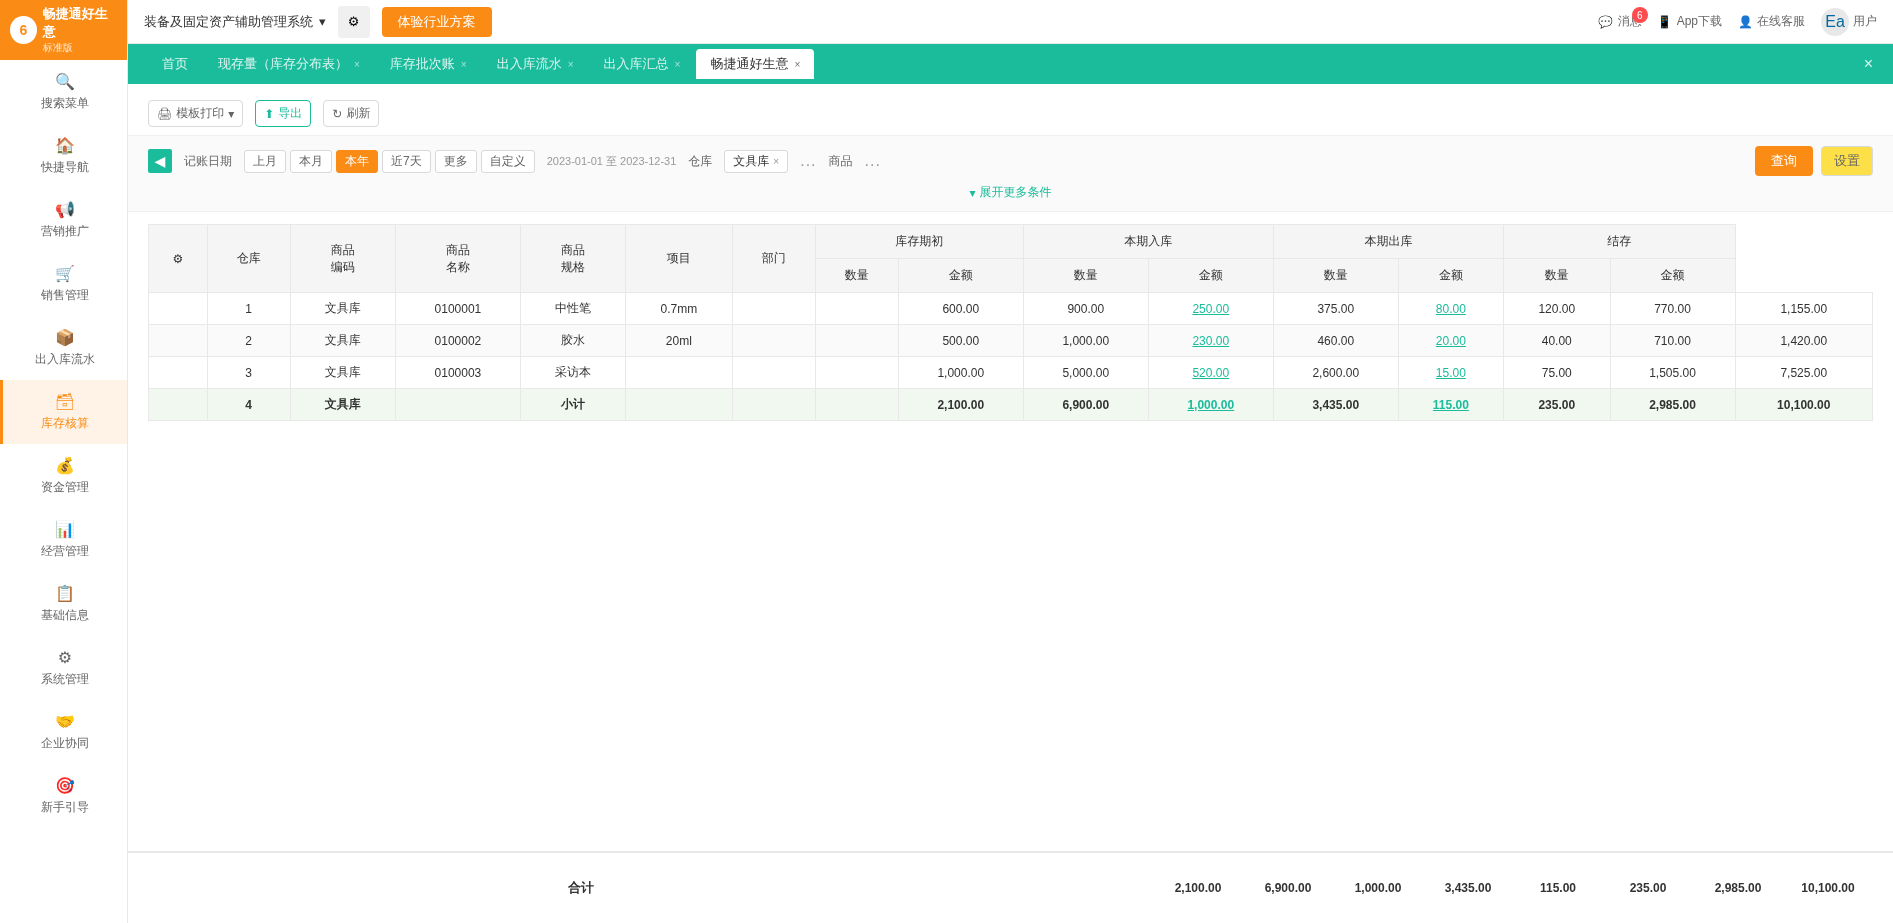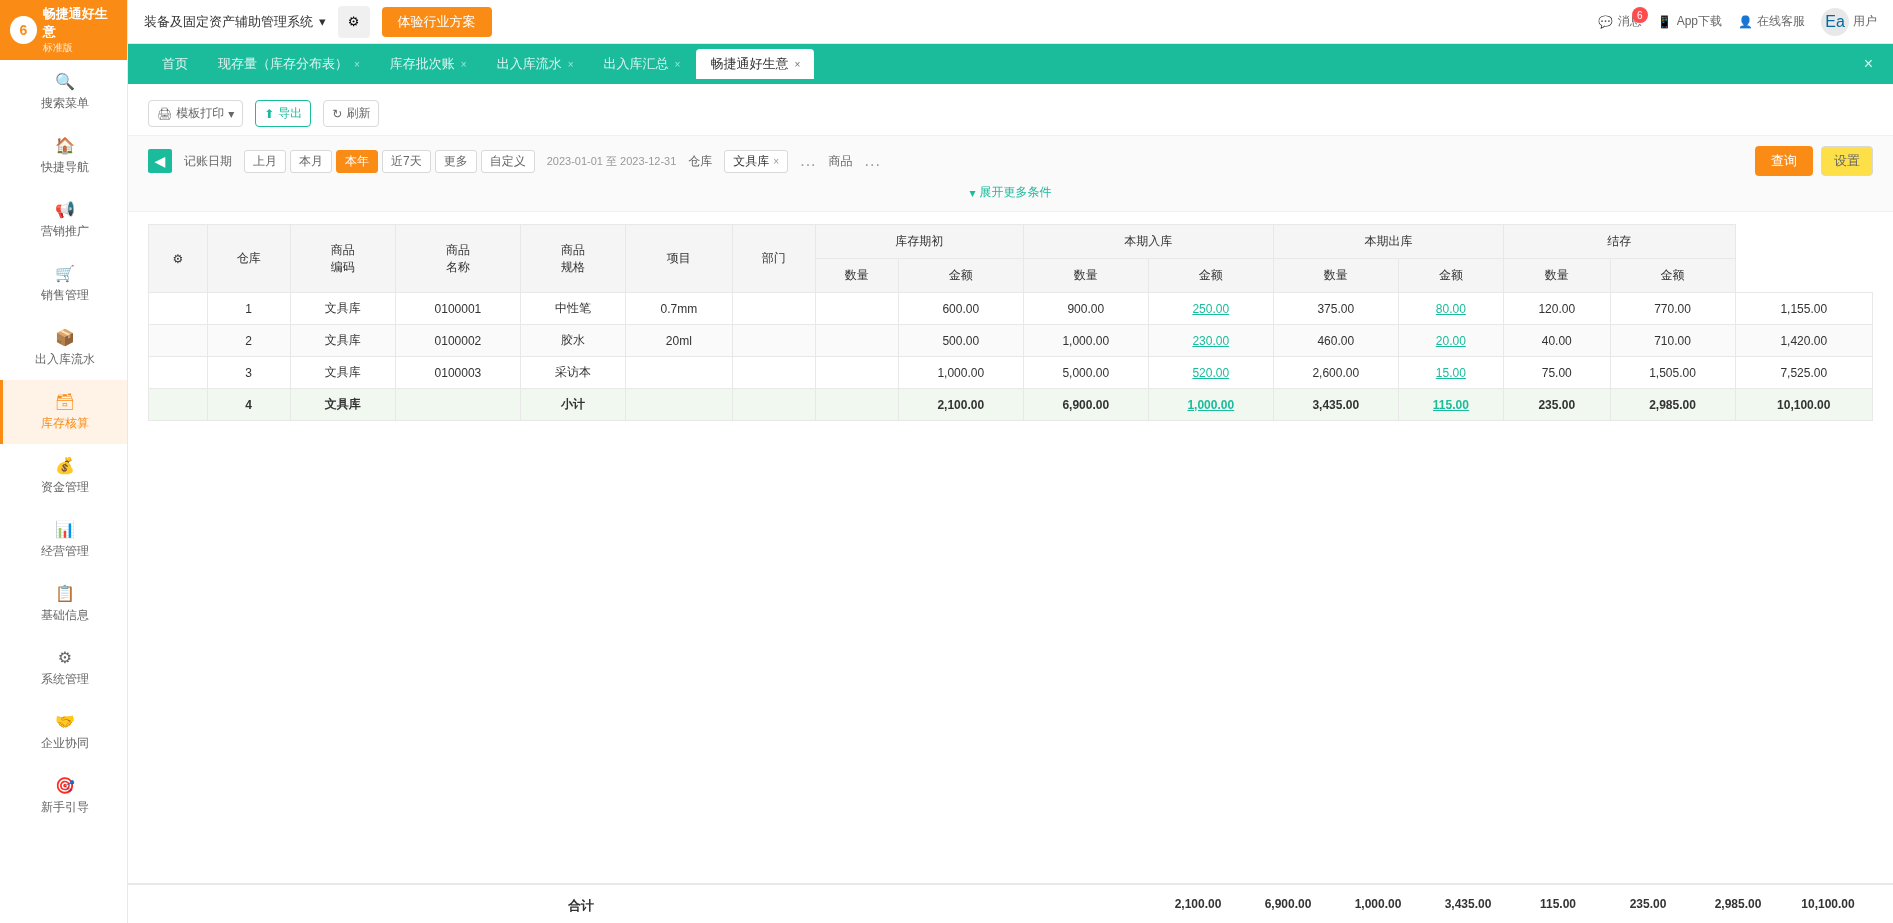--- a/index.html
+++ b/index.html
@@ -340,21 +340,21 @@
     <td>235.00</td>
     <td>2,985.00</td>
     <td>10,100.00</td>
   </tr>
           </tbody>
       </table>
     </div>
 
   </div>
 
-  <div style="background:#fff;border-top:2px solid #e8e8e8;padding:8px 20px;display:flex;align-items:flex-end;position:sticky;bottom:0;">
+  <div style="background:#fff;border-top:2px solid #e8e8e8;padding:24px 20px;display:flex;align-items:center;position:sticky;bottom:0;">
     <span style="font-weight:bold;color:#333;font-size:13px;margin-right:auto;padding-left:420px;">合计</span>
     <div style="display:flex;">
       <span class="footer-cell">2,100.00</span>
       <span class="footer-cell">6,900.00</span>
       <span class="footer-cell">1,000.00</span>
       <span class="footer-cell">3,435.00</span>
       <span class="footer-cell">115.00</span>
       <span class="footer-cell">235.00</span>
       <span class="footer-cell">2,985.00</span>
       <span class="footer-cell">10,100.00</span>

